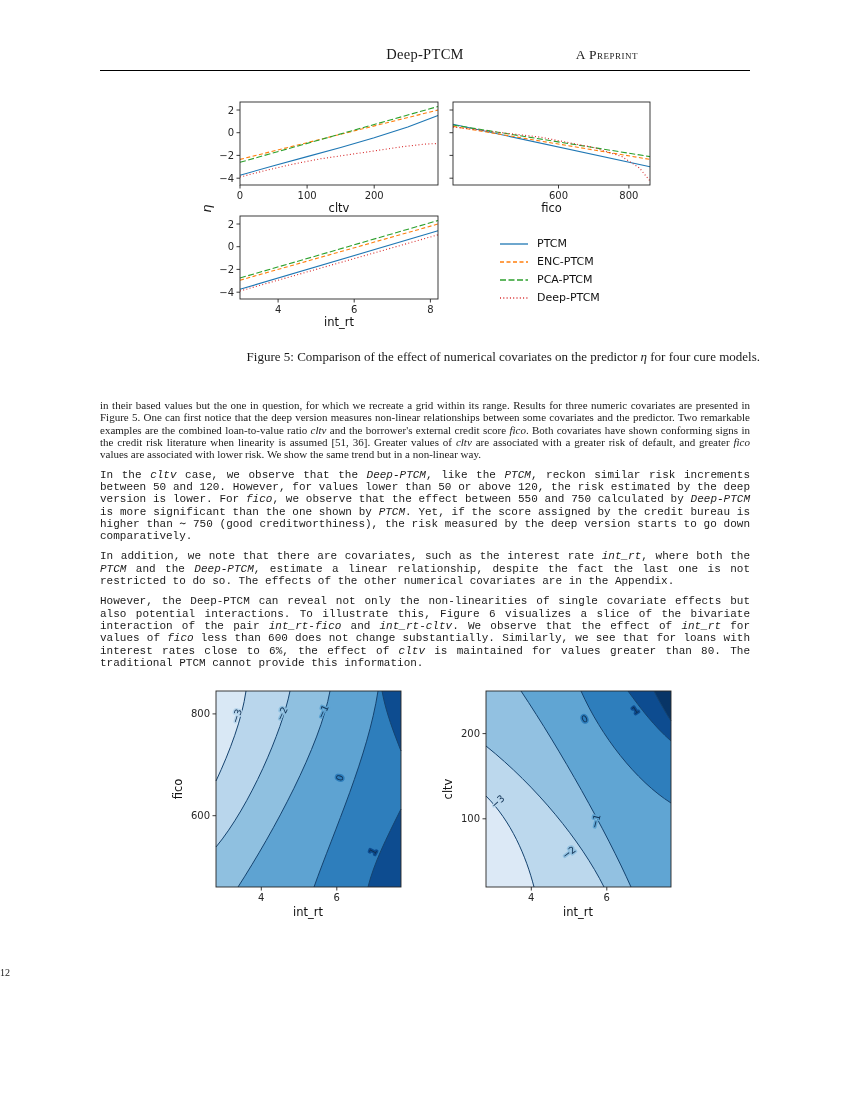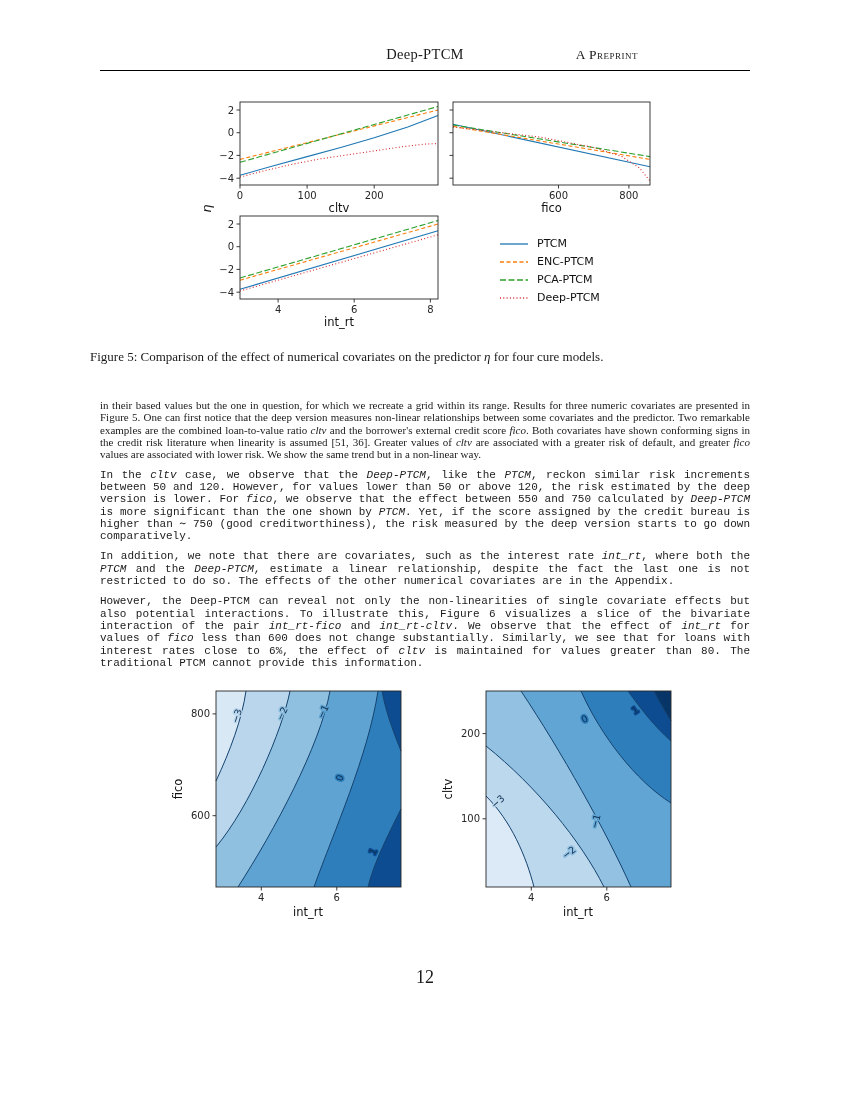--- a/index.html
+++ b/index.html
@@ -15,28 +15,28 @@
   .header .preprint { flex:1; text-align:center; font-variant:small-caps; font-size:13.5px; letter-spacing:.5px; }
   
   .figure5 { position:relative; margin:26px 0 0 210px; width:450px; }
   .fig5-row { display:flex; gap:4px; }
   .fig5-row2 { display:flex; margin-top:-4px; }
   .eta { position:absolute; left:-8px; top:104px; font:italic 13px "DejaVu Sans", sans-serif; transform:rotate(-90deg); }
   .legend { margin:26px 0 0 56px; display:flex; flex-direction:column; gap:5px;
             font:11px "DejaVu Sans", sans-serif; color:#111; }
   .legend-item { display:flex; align-items:center; gap:8px; }
   
-  .caption { text-align:left; margin-top:20px; font-size:13px; padding:0 90px; }
+  .caption { text-align:right; margin-top:20px; font-size:13px; padding:0 90px; }
   .caption6 { margin-top:8px; }
   .body-text { margin:34px 100px 0; font-size:11px; line-height:1.12; text-align:justify; }
   .body-text p + p { margin-top:8px;font-family:Liberation Mono, monospace; }
   
   .figure6 { display:flex; justify-content:center; gap:26px; margin-top:16px; }
   .figure6 svg { display:block; }
-  .pageno { text-align:center; margin-top:44px; font-size:18px; }
+  .pageno { margin-top:44px; font-size:10px; }
   
   .tick { font:10px "DejaVu Sans", sans-serif; fill:#262626; }
   .axlabel { font:11.5px "DejaVu Sans", sans-serif; fill:#111; }
   .clabel { font:9.5px "DejaVu Sans", sans-serif; fill:#0e2f52; text-anchor:middle;
             paint-order:stroke; stroke-width:3px; stroke-linejoin:round; }
 </style>
 </head>
 <body>
 
 <div class="page">

